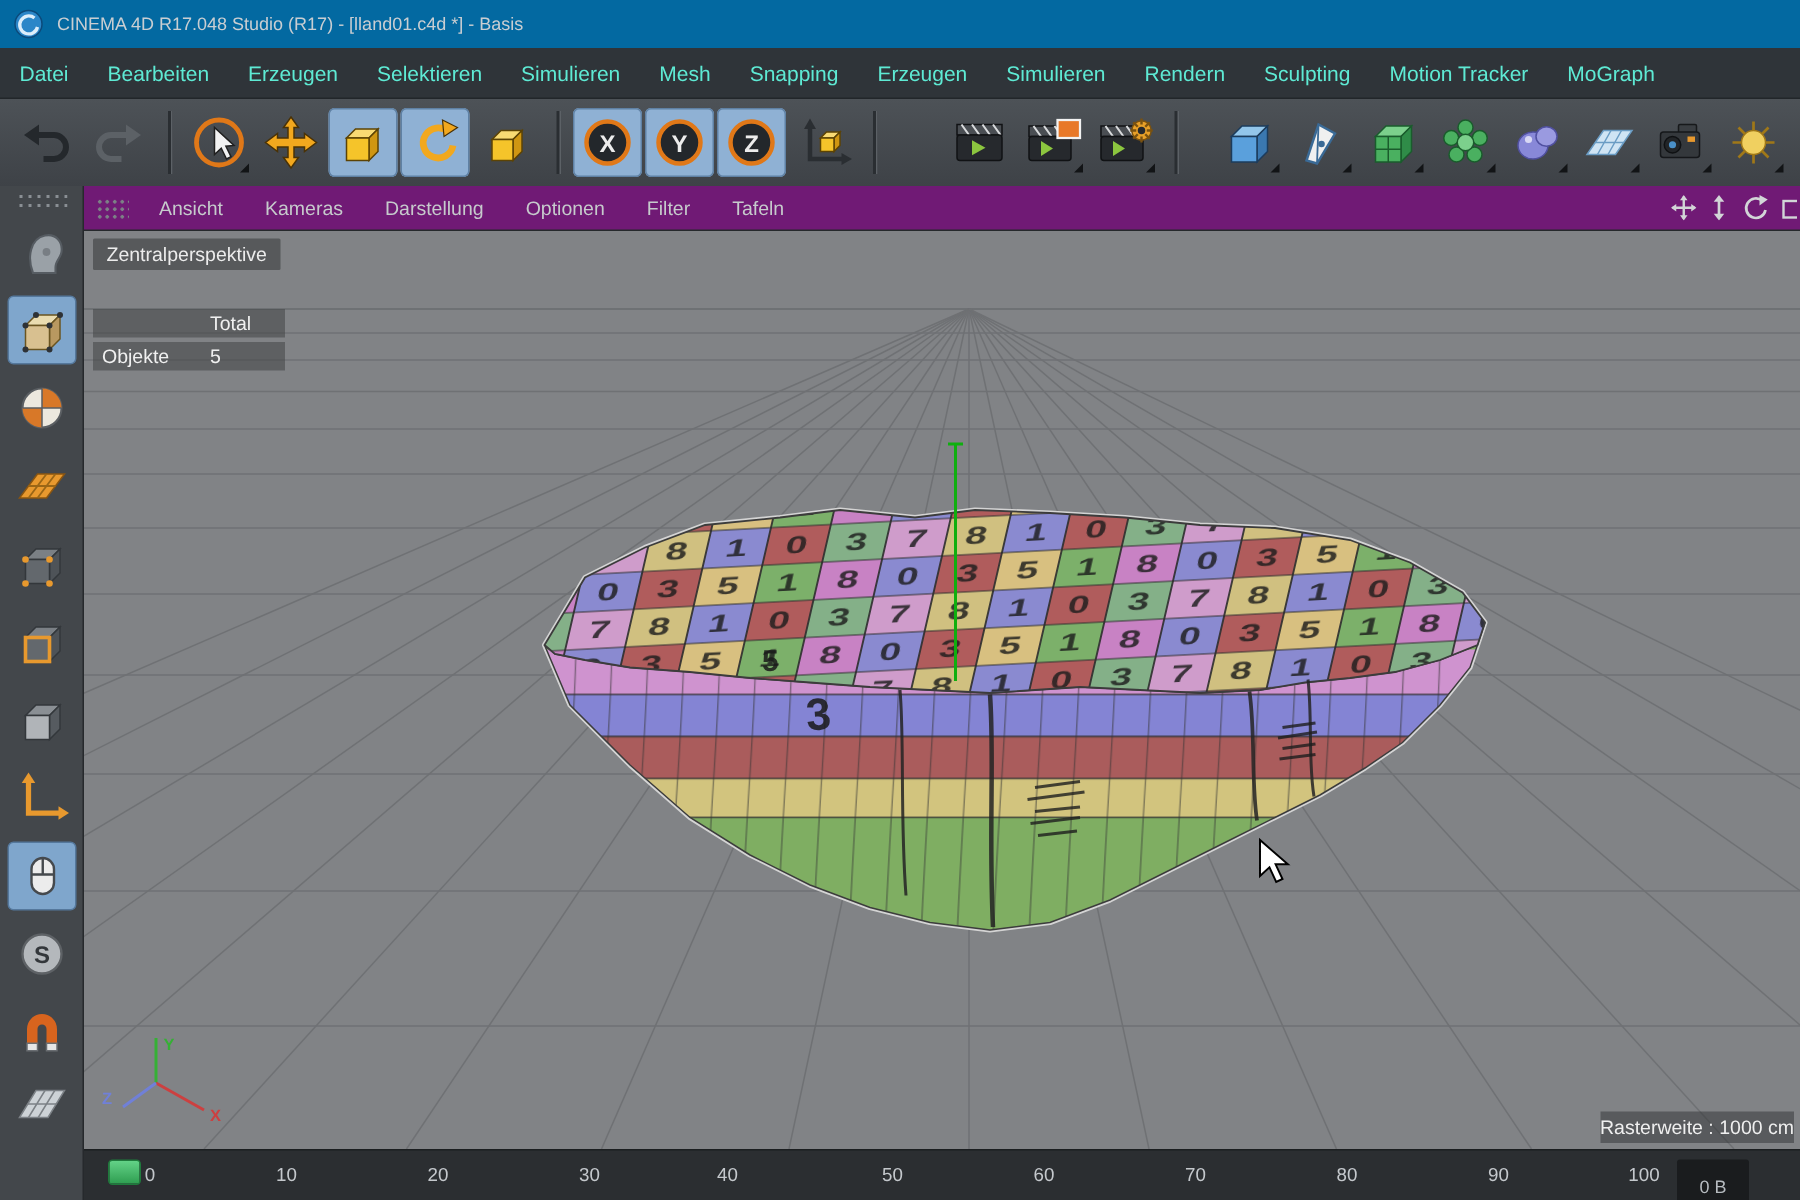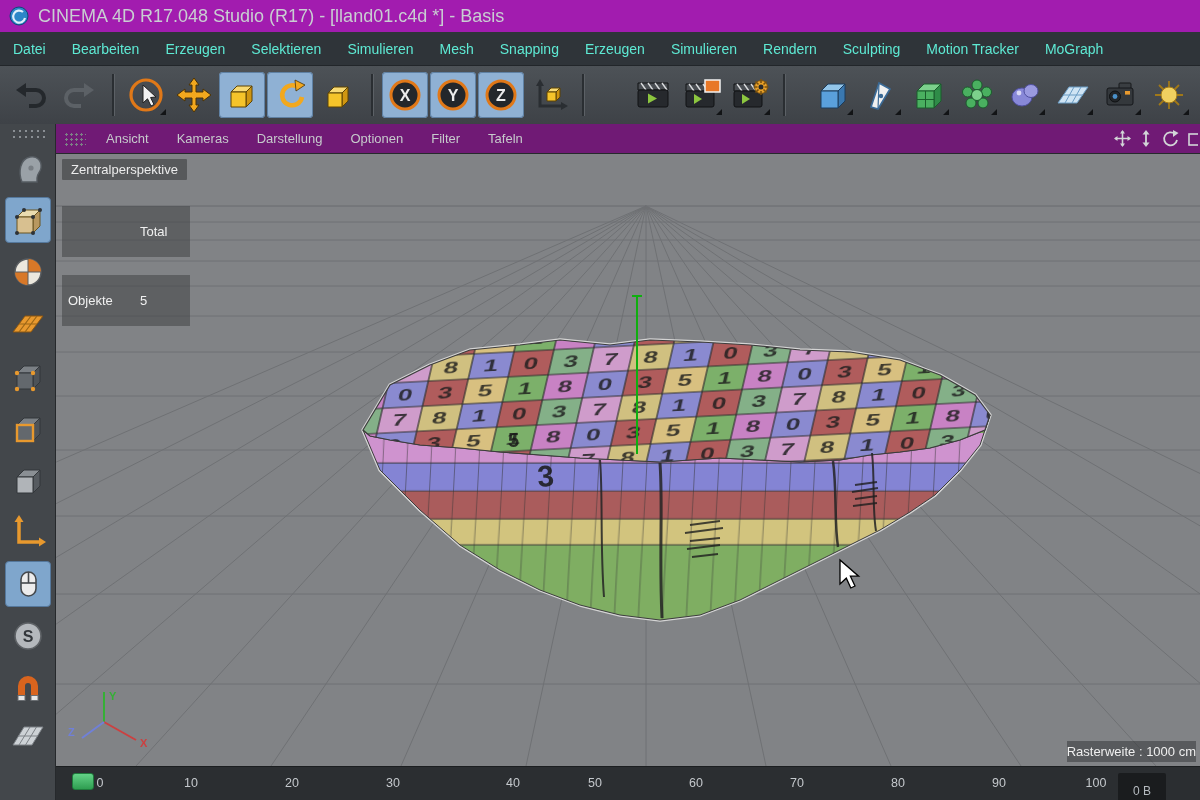--- a/index.html
+++ b/index.html
@@ -2,22 +2,22 @@
 <html><head>
 <meta charset="utf-8">
 <style>
   *{margin:0;padding:0;box-sizing:border-box}
   html,body{width:1200px;height:800px;overflow:hidden;background:#3a3e42;
     font-family:"Liberation Sans",sans-serif;}
   svg text{font-family:"Liberation Sans",sans-serif}
   #app{position:relative;width:1200px;height:800px}
 
   
-  .titlebar{position:absolute;left:0;top:0;width:1200px;height:32px;background:#a21caf;
-    display:flex;align-items:center;gap:9px;padding-left:9px;color:#c9ced2;font-size:18px}
+  .titlebar{position:absolute;left:0;top:0;width:1200px;height:32px;background:#0369a1;
+    display:flex;align-items:center;gap:9px;padding-left:9px;color:#c9ced2;font-size:12px}
   
   .menubar{position:absolute;left:0;top:32px;width:1200px;height:34px;background:#2f3439;
     display:flex;align-items:center;color:#5eead4;font-size:14px;border-bottom:1px solid #22262a}
   .menubar .mitem{padding:0 13px;height:34px;line-height:34px;white-space:nowrap;cursor:default}
   
   .toolbar{position:absolute;left:0;top:66px;width:1200px;height:58px;
     background:linear-gradient(#4d5257,#3e4247);display:flex;align-items:center;padding-left:8px}
   .tbtn{width:46px;height:46px;margin-right:2px;border-radius:4px;display:flex;align-items:center;
     justify-content:center;position:relative;flex:none}
   .tbtn.hl{background:#8fb1d4;box-shadow:inset 0 0 0 1px #5f81a4}
@@ -42,21 +42,21 @@
     background-image:radial-gradient(#7c8186 1px, transparent 1.2px);background-size:5px 5px}
   .vp-menubar .vitem{padding:0 14px;height:30px;line-height:30px;cursor:default}
   .vp-right{margin-left:auto;display:flex;align-items:center;gap:9px;padding-right:2px}
 
   .vp-canvas{position:absolute;left:56px;top:154px;width:1144px;height:612px;background:#818386;overflow:hidden}
   .vp-canvas > svg{position:absolute;left:0;top:0}
 
   .vp-label{position:absolute;left:6px;top:5px;background:rgba(52,54,56,.55);color:#ececec;
     font-size:13px;padding:3px 9px;border-radius:1px}
   .vp-stats{position:absolute;left:6px;top:52px;color:#f0f0f0;font-size:13px}
-  .vp-stats .row{display:flex;background:rgba(66,68,70,.55);margin-bottom:18px;padding:18px 6px}
+  .vp-stats .row{display:flex;background:rgba(66,68,70,.55);margin-bottom:3px;padding:2px 6px}
   .vp-stats .c1{width:72px}
   .vp-stats .c2{width:44px}
   .vp-gridinfo{position:absolute;right:4px;bottom:4px;background:rgba(48,50,52,.5);color:#efefef;
     font-size:13px;padding:3px 0}
 
   
   .timeline{position:absolute;left:56px;top:766px;width:1144px;height:34px;background:#2b2e31;
     border-top:1px solid #1b1e20}
   .tl-marker{position:absolute;left:16px;top:6px;width:22px;height:17px;border-radius:3px;
     background:linear-gradient(#63d287,#2f9e51);border:1px solid #1f7a3c}
@@ -535,21 +535,21 @@
 
     <div class="vp-gridinfo">Rasterweite : 1000 cm</div>
   </div>
 
   <div class="timeline">
     <div class="tl-marker"></div>
     <span class="tl-tick" style="left:44px">0</span>
     <span class="tl-tick" style="left:135px">10</span>
     <span class="tl-tick" style="left:236px">20</span>
     <span class="tl-tick" style="left:337px">30</span>
-    <span class="tl-tick" style="left:457px">40</span>
+    <span class="tl-tick" style="left:429px">40</span>
     <span class="tl-tick" style="left:539px">50</span>
     <span class="tl-tick" style="left:640px">60</span>
     <span class="tl-tick" style="left:741px">70</span>
     <span class="tl-tick" style="left:842px">80</span>
     <span class="tl-tick" style="left:943px">90</span>
     <span class="tl-tick" style="left:1040px">100</span>
     <div class="tl-badge">0 B</div>
   </div>
 
 </div>

